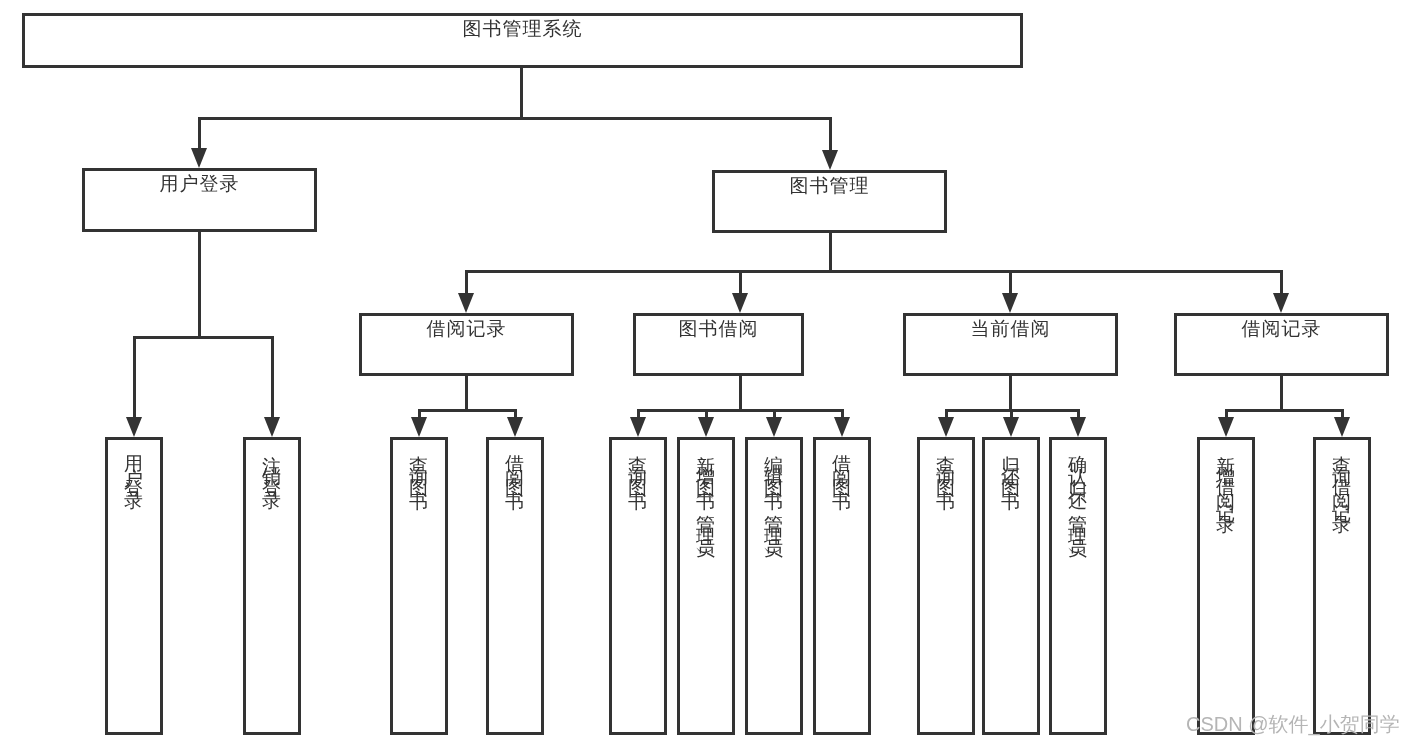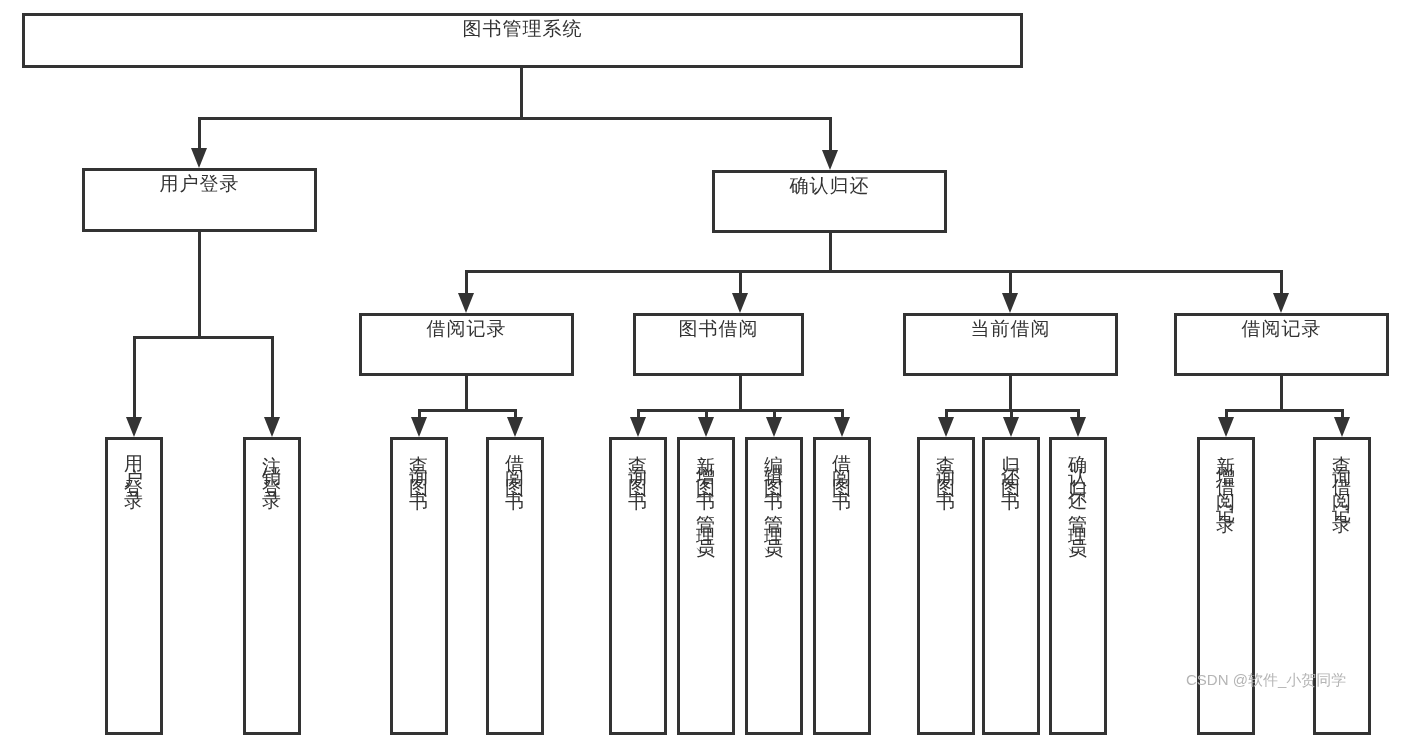--- a/index.html
+++ b/index.html
@@ -42,22 +42,22 @@
   .ahead {
     position: absolute;
     width: 0; height: 0;
     border-left: 8px solid transparent;
     border-right: 8px solid transparent;
     border-top: 20px solid var(--color-line);
   }
   .watermark {
     position: absolute;
     left: 1186px;
-    top: 671px;
-    font-size: 15px;
+    top: 711px;
+    font-size: 20px;
     color: var(--color-watermark);
     z-index: 5;
     white-space: nowrap;
   }
 </style>
 </head>
 <body>
 
 <div class="canvas">
 
@@ -121,21 +121,21 @@
   <div class="ahead" style="left:1334px;top:417px"></div>
 
   <div class="node" style="left:22px;top:13px;width:1001px;height:55px">
     <span>图书管理系统</span>
   </div>
 
   <div class="node" style="left:82px;top:168px;width:235px;height:64px">
     <span>用户登录</span>
   </div>
   <div class="node" style="left:712px;top:170px;width:235px;height:63px">
-    <span>确认归还</span>
+    <span>图书管理</span>
   </div>
 
   <div class="node" style="left:359px;top:313px;width:215px;height:63px">
     <span>借阅记录</span>
   </div>
   <div class="node" style="left:633px;top:313px;width:171px;height:63px">
     <span>图书借阅</span>
   </div>
   <div class="node" style="left:903px;top:313px;width:215px;height:63px">
     <span>当前借阅</span>

